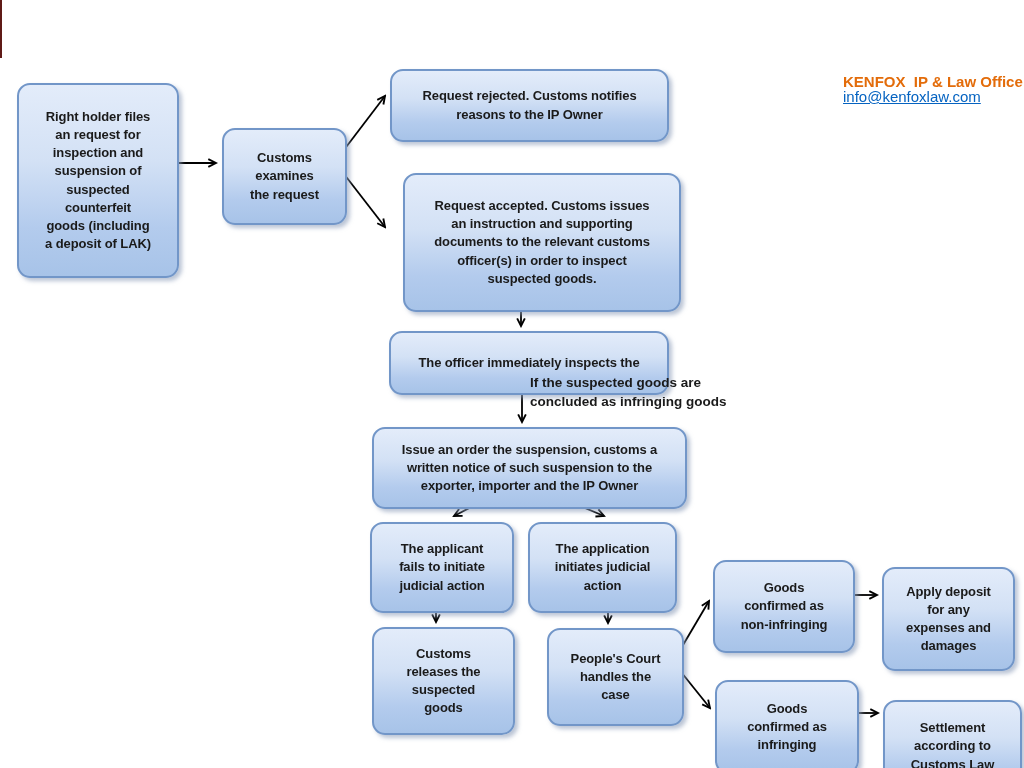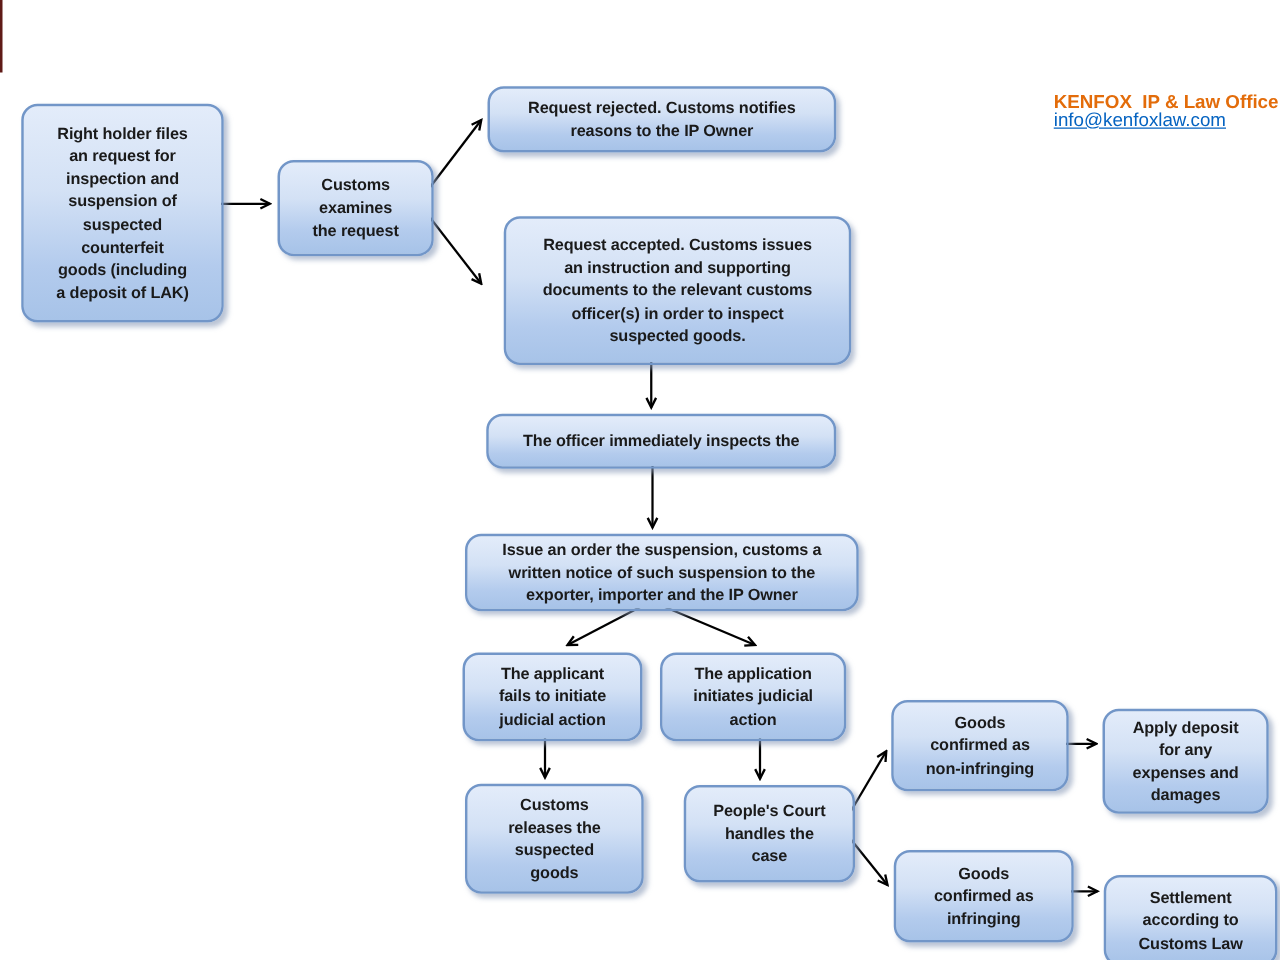--- a/index.html
+++ b/index.html
@@ -41,21 +41,21 @@
     display: flex; align-items: center; justify-content: center;
     text-align: center;
     border: 2px solid var(--box-border, #7296C8);
     border-radius: 13px;
     background: linear-gradient(180deg, var(--box-top, #E3ECFA) 0%, #d3e1f5 40%, #b3cbed 75%, var(--box-bottom, #A7C3E8) 100%);
     box-shadow: 3px 3px 4px rgba(140, 157, 185, 0.6);
     font-size: 13px; font-weight: 700;
     letter-spacing: -0.1px;
     color: var(--text, #1a1a1a);
     line-height: 1.4;
-    padding: 2px 4px;
+    padding: 12px 4px;
   }
   .node span { white-space: pre-line; }
   .annotation {
     position: absolute; left: 530px; top: 373px;
     font-size: 13.5px; font-weight: 700;
     color: var(--text, #1a1a1a);
     line-height: 19px;
     white-space: pre-line;
     text-align: left;
   }
@@ -175,13 +175,15 @@
 confirmed as
 infringing</span>
       </div>
       <div class="node" style="left: 883px; top: 680px; width: 127px; height: 65px; margin-top: 20px;">
         <span>Settlement
 according to
 Customs Law</span>
       </div>
     </div>
 
+  <div class="annotation">If the suspected goods are
+concluded as infringing goods</div>
 </div>
 
 </body></html>

